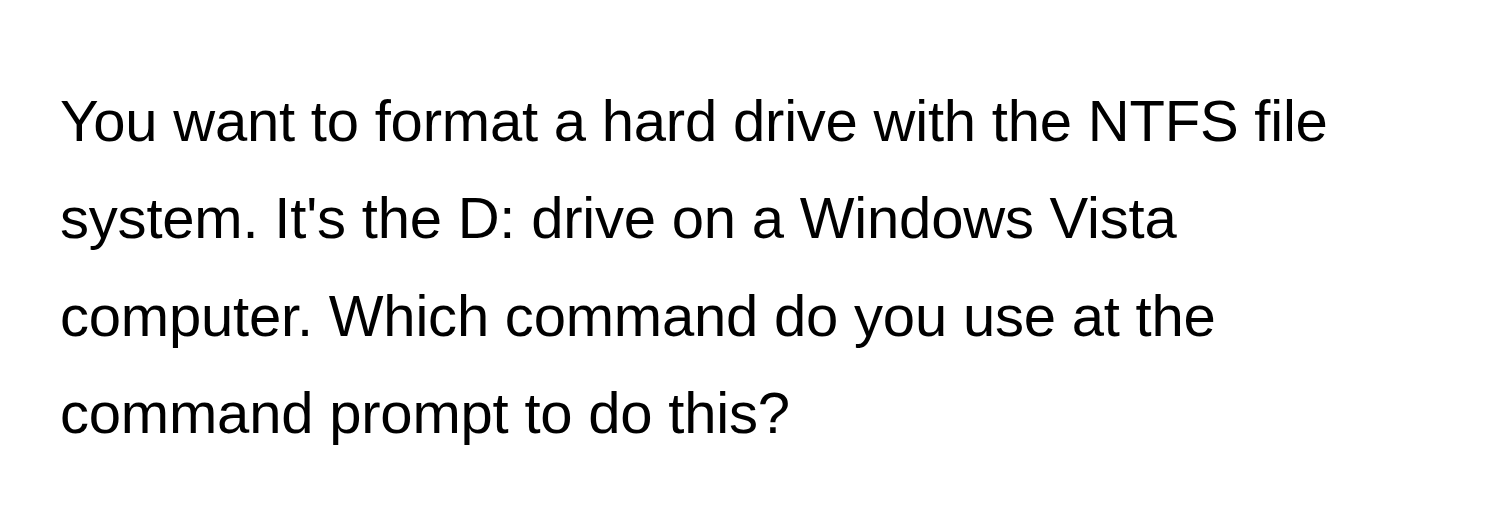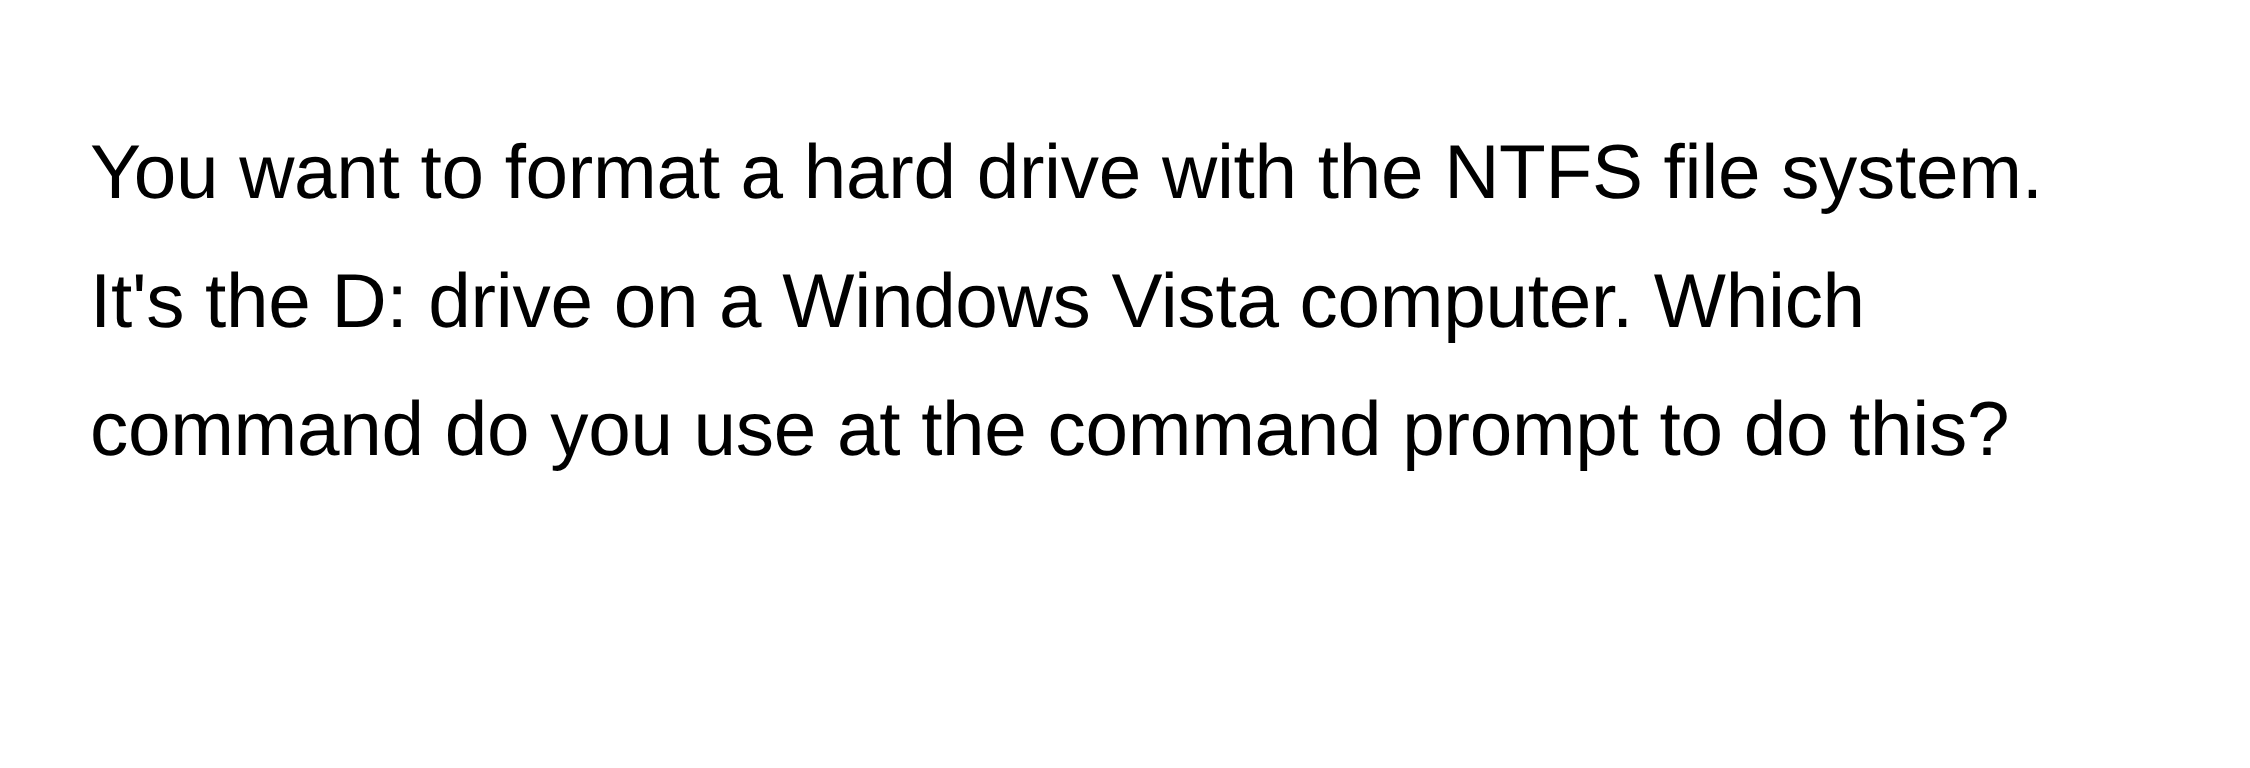--- a/index.html
+++ b/index.html
@@ -10,21 +10,21 @@
     body {
       width: 1500px;
       height: 512px;
       background: #ffffff;
       font-family: -apple-system, BlinkMacSystemFont, "Segoe UI", Helvetica, Arial, sans-serif;
       padding: 72px 60px;
       display: flex;
       align-items: flex-start;
     }
     .question-text {
-      font-size: 51px;
+      font-size: 58px;
       line-height: 1.68;
       color: #000000;
       font-weight: 400;
       letter-spacing: -0.2px;
       max-width: 1340px;
     }
   </style>
 </head>
 <body>
 

